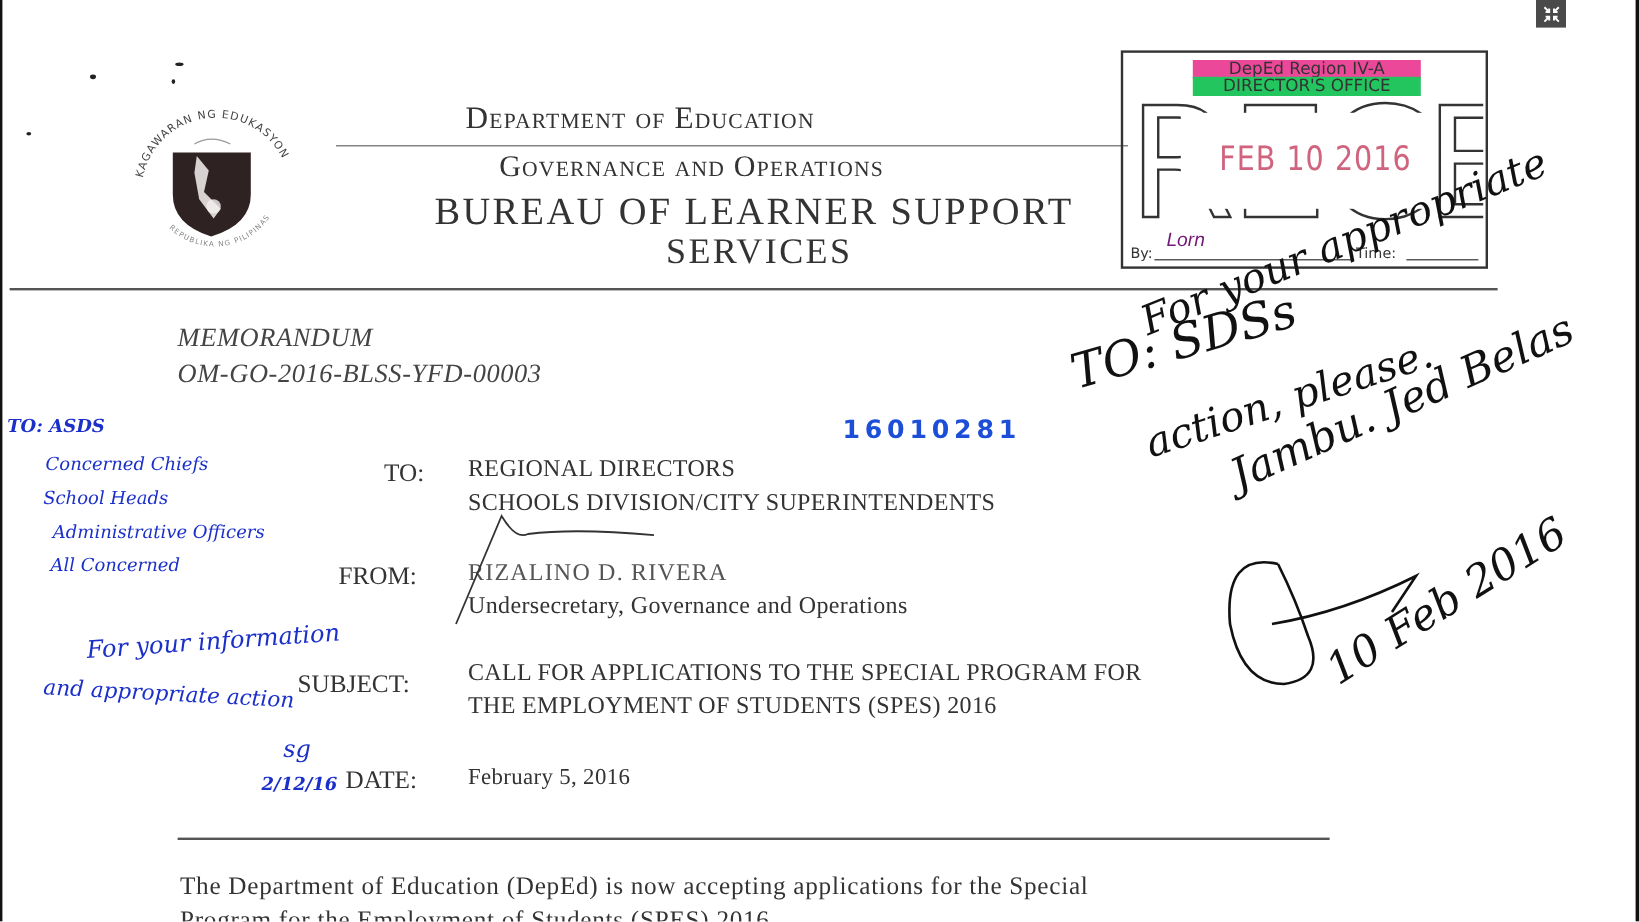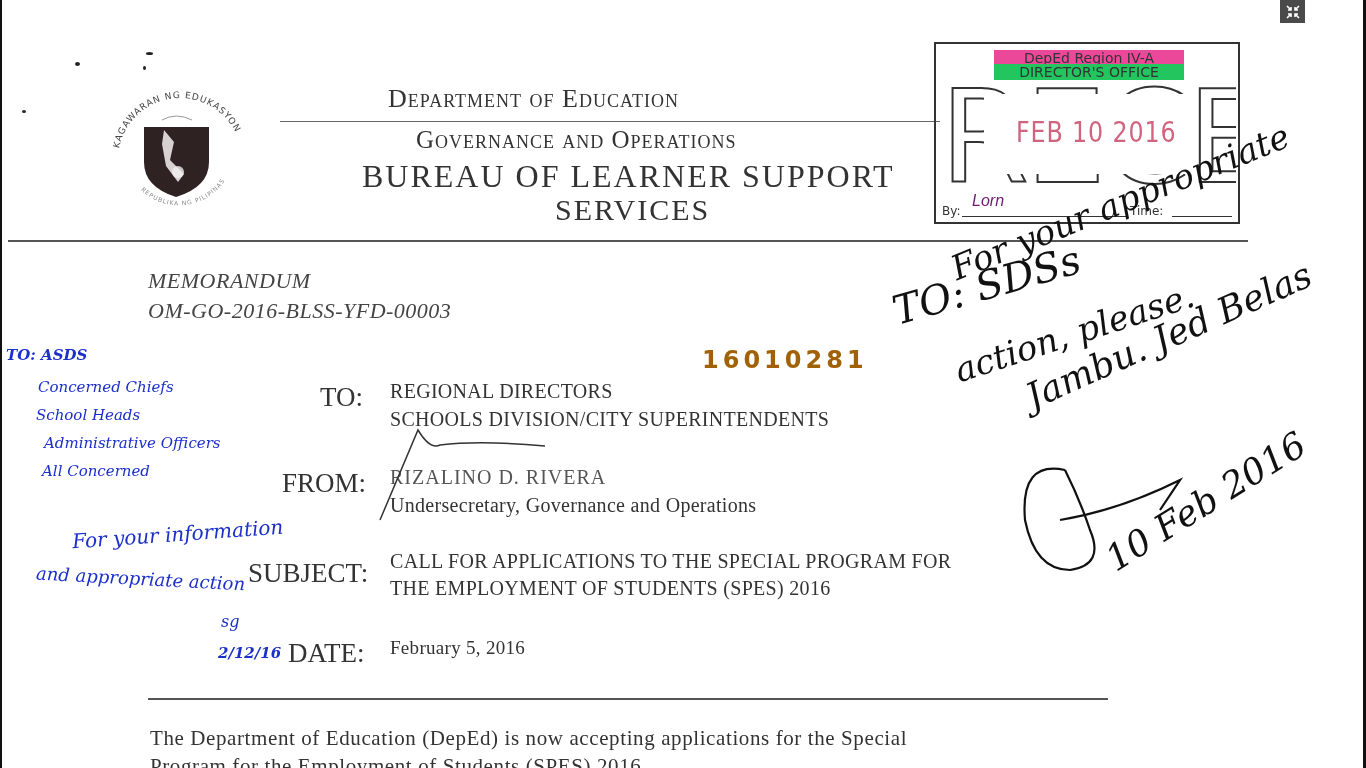--- a/index.html
+++ b/index.html
@@ -52,24 +52,24 @@
     .stamp-byval { position: absolute; left: 36px; top: 148px; font-family: Liberation Sans, sans-serif; font-style: italic; font-size: 16px; color: #701a75; }
     .stamp-time { position: absolute; left: 194px; top: 160px; font-family: "DejaVu Sans", sans-serif; font-size: 12px; color: #333; }
     .stamp-timeline { position: absolute; left: 236px; top: 172px; width: 60px; height: 1px; background: #333; }
 
     
     .memo { position: absolute; left: 148px; font-family: "Liberation Serif", serif; font-style: italic; color: #444; font-size: 22px; letter-spacing: 0.5px; white-space: nowrap; }
     .memo-title { top: 268px; }
     .memo-code { top: 298px; }
 
     .tracking { position: absolute; left: 702px; top: 346px; font-family: "DejaVu Sans", sans-serif;
-      font-weight: bold; font-size: 24px; color: #a16207; letter-spacing: 4px; }
+      font-weight: bold; font-size: 21px; color: #1d4ed8; letter-spacing: 4px; }
 
     
-    .lbl { position: absolute; font-family: "Liberation Serif", serif; font-size: 27px; color: #333; text-align: right; white-space: nowrap; }
+    .lbl { position: absolute; font-family: "Liberation Serif", serif; font-size: 21px; color: #333; text-align: right; white-space: nowrap; }
     .val { position: absolute; left: 390px; font-family: "Liberation Serif", serif; font-size: 20px; color: #333; white-space: nowrap; letter-spacing: 0.3px; }
 
     .rule3 { position: absolute; left: 148px; top: 698px; width: 960px; height: 2px; background: #555; }
 
     .body-text { position: absolute; left: 150px; top: 724px; width: 960px; font-family: "Liberation Serif", serif;
       font-size: 21px; color: #333; line-height: 28px; text-align: justify; letter-spacing: 0.6px; }
 
     
     .hand { position: absolute; font-family: "DejaVu Serif", serif; font-style: italic; white-space: nowrap; }
     .blue { color: #1b2fc9; }
@@ -165,21 +165,21 @@
 </div>
 
 <div class="hand blue" style="left:6px;top:346px;font-size:15px;font-weight:bold;">TO: ASDS</div>
 <div class="hand blue" style="left:38px;top:378px;font-size:15px;">Concerned Chiefs</div>
 <div class="hand blue" style="left:36px;top:406px;font-size:15px;">School Heads</div>
 <div class="hand blue" style="left:44px;top:434px;font-size:15px;">Administrative Officers</div>
 <div class="hand blue" style="left:42px;top:462px;font-size:15px;">All Concerned</div>
 
 <div class="hand blue" style="left:72px;top:522px;font-size:20px;transform:rotate(-4deg);">For your information</div>
 <div class="hand blue" style="left:36px;top:568px;font-size:18px;transform:rotate(3deg);">and appropriate action</div>
-<div class="hand blue" style="left:221px;top:612px;font-size:16px;">sg</div>
+<div class="hand blue" style="left:236px;top:612px;font-size:20px;">sg</div>
 <div class="hand blue" style="left:218px;top:644px;font-size:15px;font-weight:bold;">2/12/16</div>
 
 <svg style="position:absolute;left:370px;top:420px;" width="200" height="110">
   <path d="M10 100 L48 10 Q60 30 70 25 Q110 20 175 26" stroke="#333" stroke-width="1.5" fill="none"></path>
 </svg>
 
 <div class="hand black" style="left:890px;top:262px;font-size:40px;transform:rotate(-16deg);">TO: SDSs</div>
 <div class="hand black" style="left:960px;top:248px;font-size:34px;transform:rotate(-22deg);transform-origin:left bottom;">For your appropriate</div>
 <div class="hand black" style="left:962px;top:350px;font-size:34px;transform:rotate(-18deg);transform-origin:left bottom;">action, please.</div>
 <div class="hand black" style="left:1036px;top:376px;font-size:36px;transform:rotate(-24deg);transform-origin:left bottom;">Jambu. Jed Belas</div>

